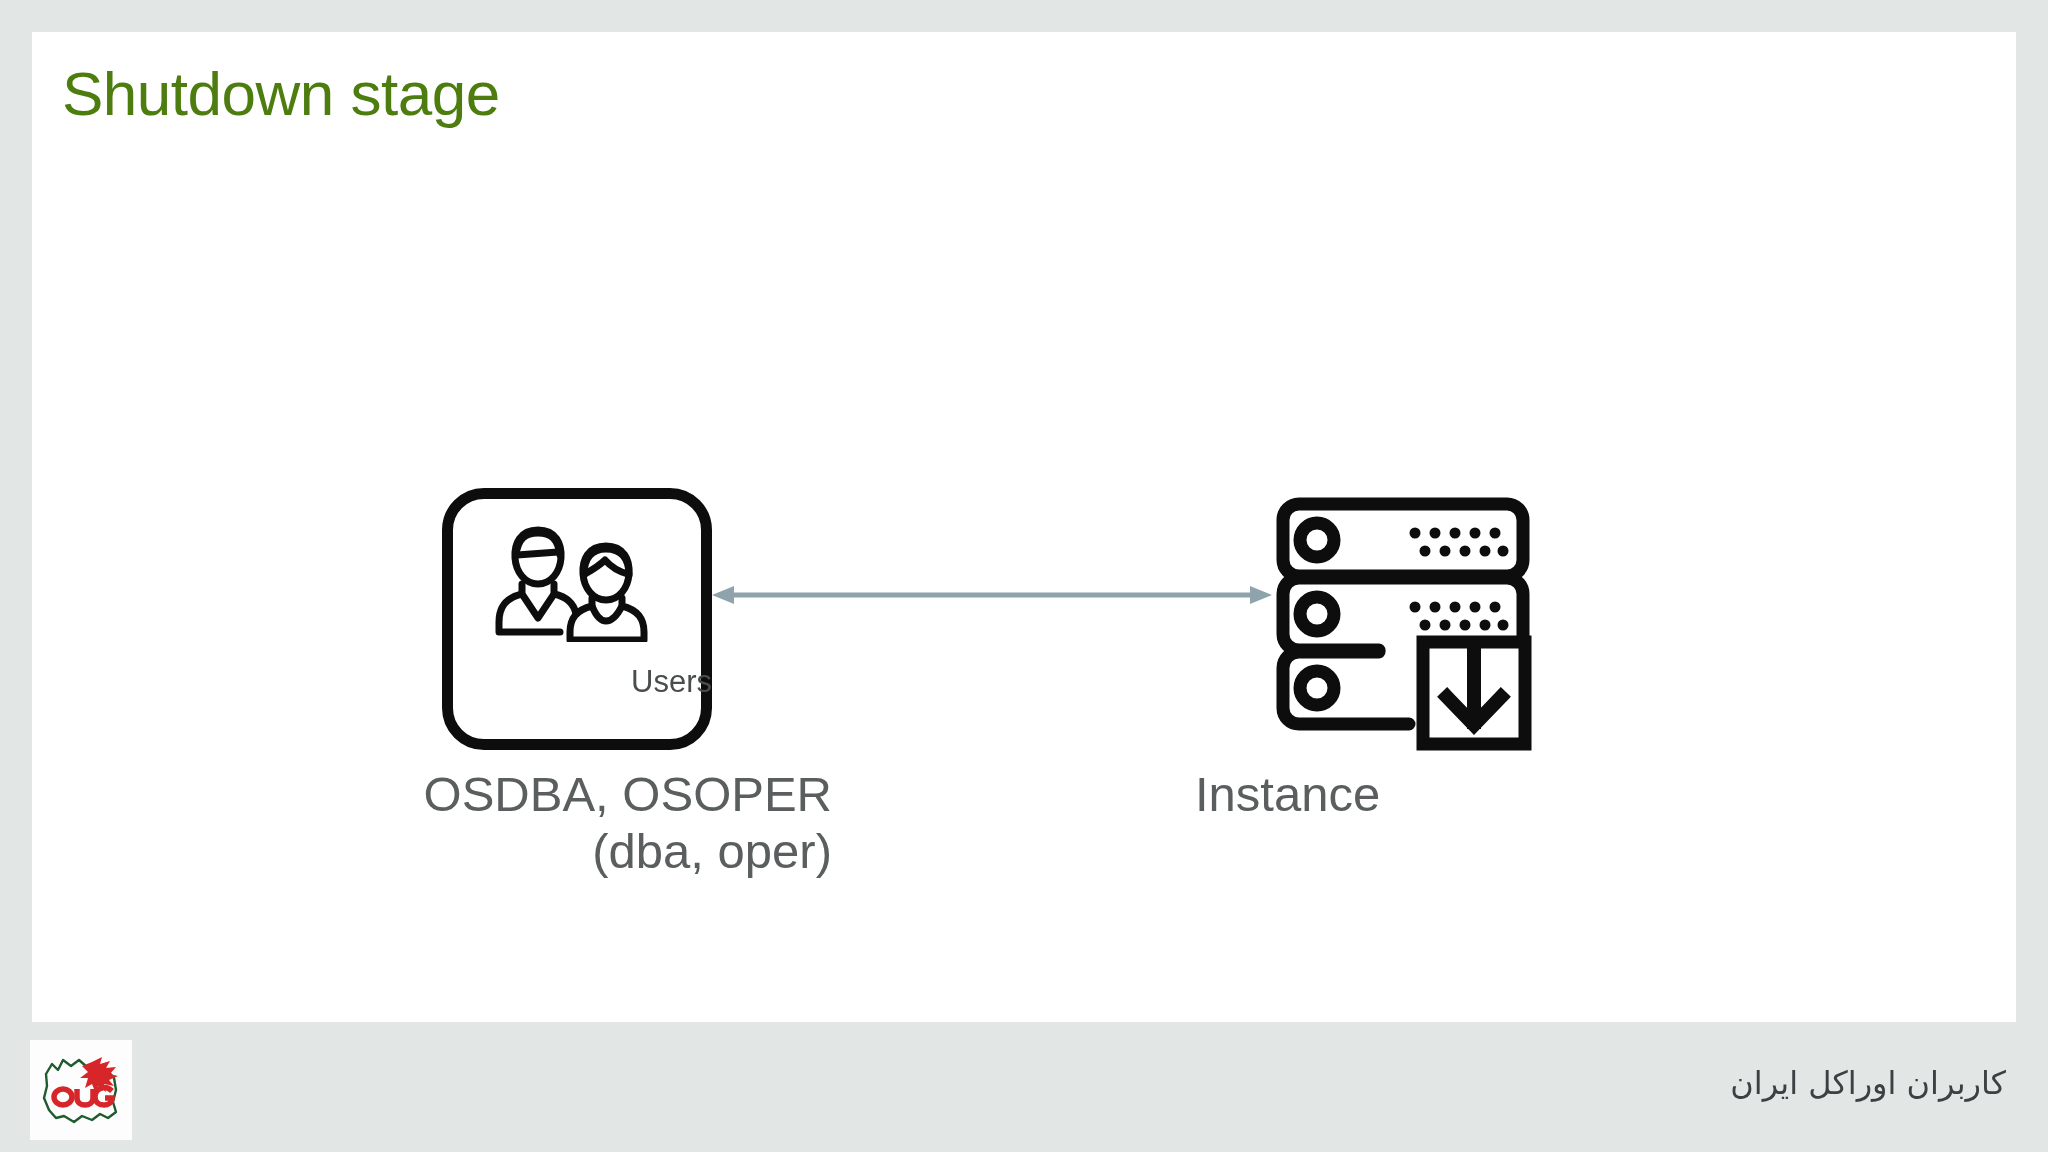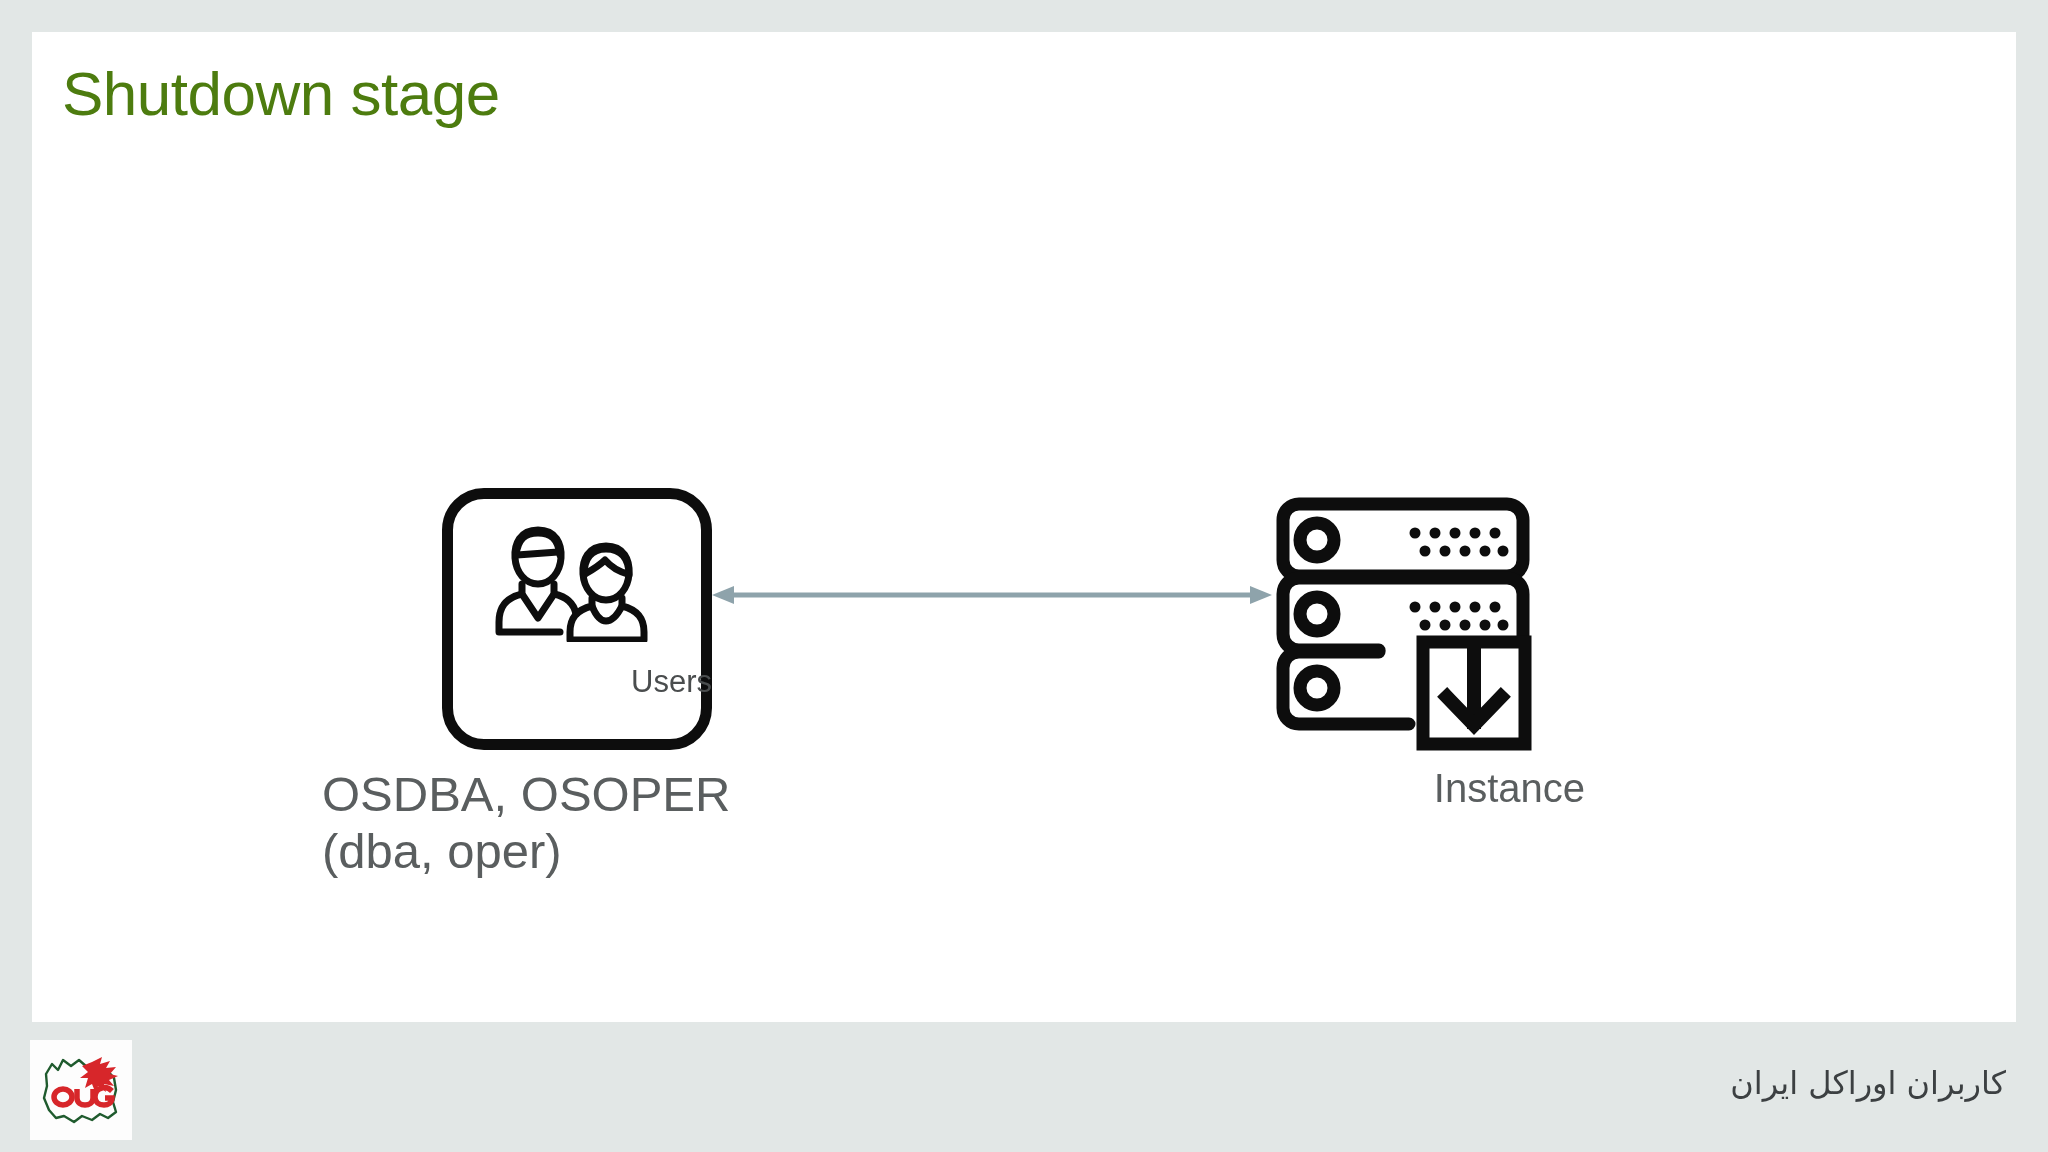--- a/index.html
+++ b/index.html
@@ -114,21 +114,21 @@
     text-align: right;
     font-size: 31px;
     color: #4a4d4e;
   }
 
   #users-sublabel {
     position: absolute;
     left: -120px;
     top: 278px;
     width: 510px;
-    text-align: left;
+    text-align: right;
     font-size: 49px;
     line-height: 1.16;
     color: #5a5e5f;
     white-space: pre-line;
   }
 
   
   #instance-node {
     position: absolute;
     left: 1255px;
@@ -143,22 +143,22 @@
     top: 6px;
     width: 262px;
     height: 262px;
   }
 
   #instance-label {
     position: absolute;
     left: -60px;
     top: 278px;
     width: 390px;
-    text-align: right;
-    font-size: 40px;
+    text-align: left;
+    font-size: 49px;
     color: #5a5e5f;
   }
 
   
   #connector-arrow {
     position: absolute;
     left: 712px;
     top: 565px;
     width: 560px;
     height: 60px;

